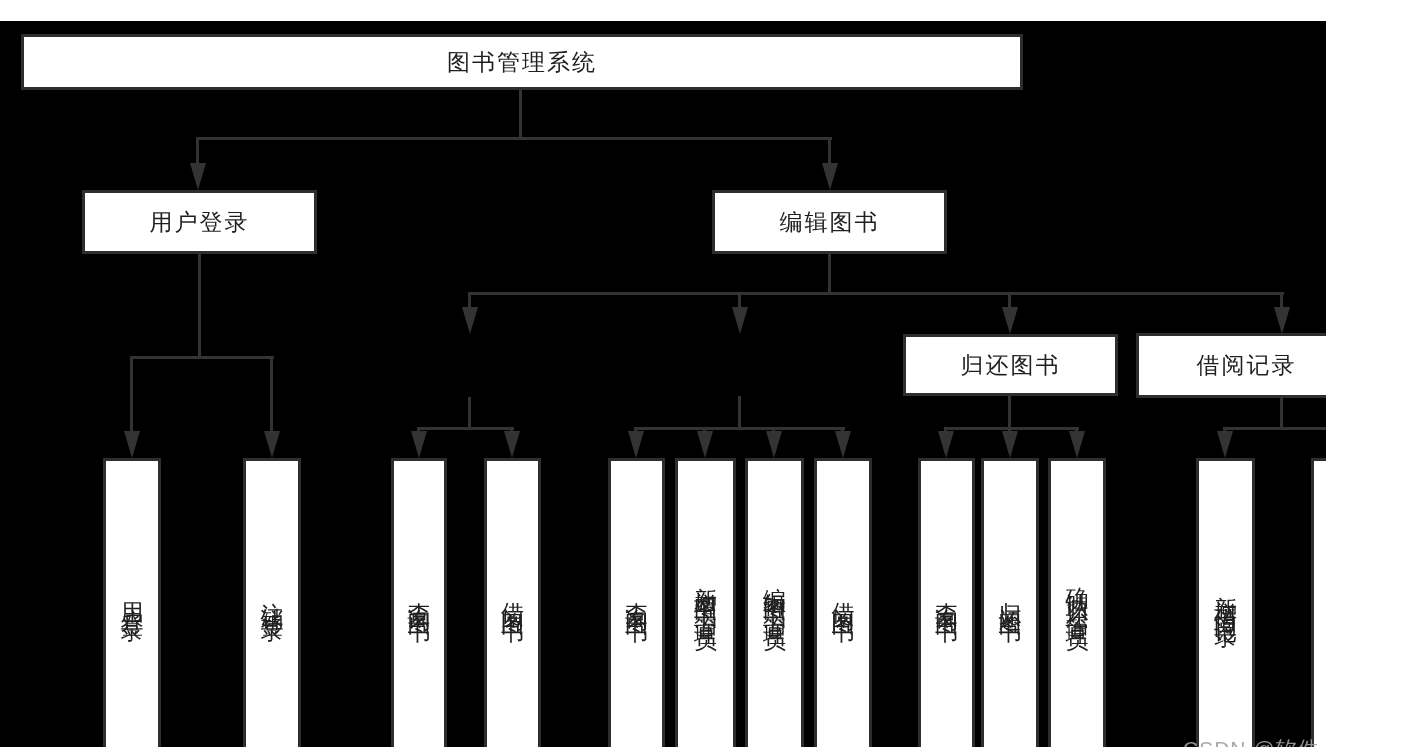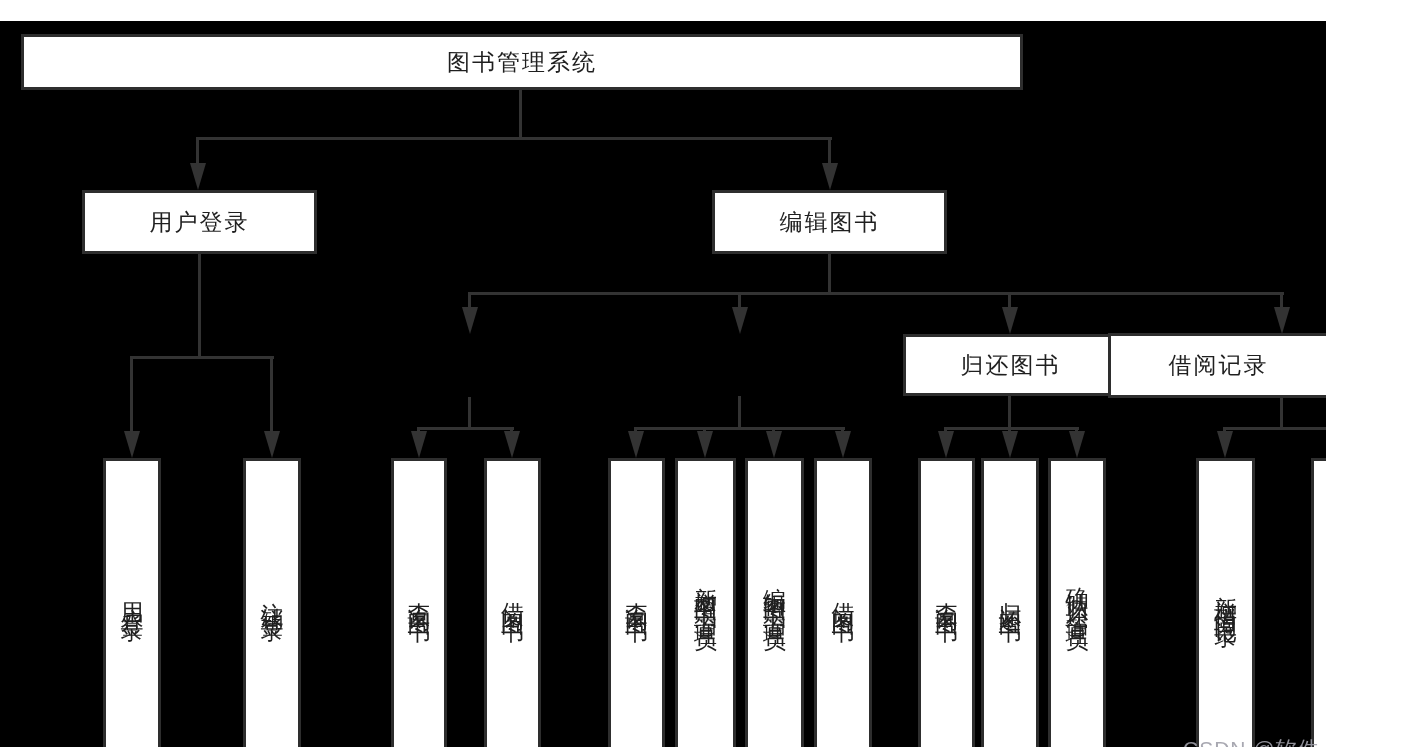--- a/index.html
+++ b/index.html
@@ -81,21 +81,21 @@
   <div class="stem" style="left:468px;top:271px;height:18px;"></div>
   <div class="stem" style="left:738px;top:271px;height:18px;"></div>
   <div class="stem" style="left:1008px;top:271px;height:18px;"></div>
   <div class="stem" style="left:1280px;top:271px;height:18px;"></div>
   <div class="arrow" style="left:462px;top:286px;"></div>
   <div class="arrow" style="left:732px;top:286px;"></div>
   <div class="arrow" style="left:1002px;top:286px;"></div>
   <div class="arrow" style="left:1274px;top:286px;"></div>
 
   <div class="box hbox" style="left:903px;top:313px;width:215px;height:62px;">归还图书</div>
-  <div class="box hbox" style="left:1108px;top:312px;width:221px;height:65px;">借阅记录</div>
+  <div class="box hbox" style="left:1136px;top:312px;width:221px;height:65px;">借阅记录</div>
 
   <div class="stem" style="left:468px;top:376px;height:33px;"></div>
   <div class="rail" style="left:417px;top:406px;width:97px;"></div>
   <div class="stem" style="left:417px;top:406px;height:7px;"></div>
   <div class="stem" style="left:510px;top:406px;height:7px;"></div>
   <div class="arrow" style="left:411px;top:410px;"></div>
   <div class="arrow" style="left:504px;top:410px;"></div>
 
   <div class="stem" style="left:738px;top:375px;height:34px;"></div>
   <div class="rail" style="left:634px;top:406px;width:211px;"></div>

